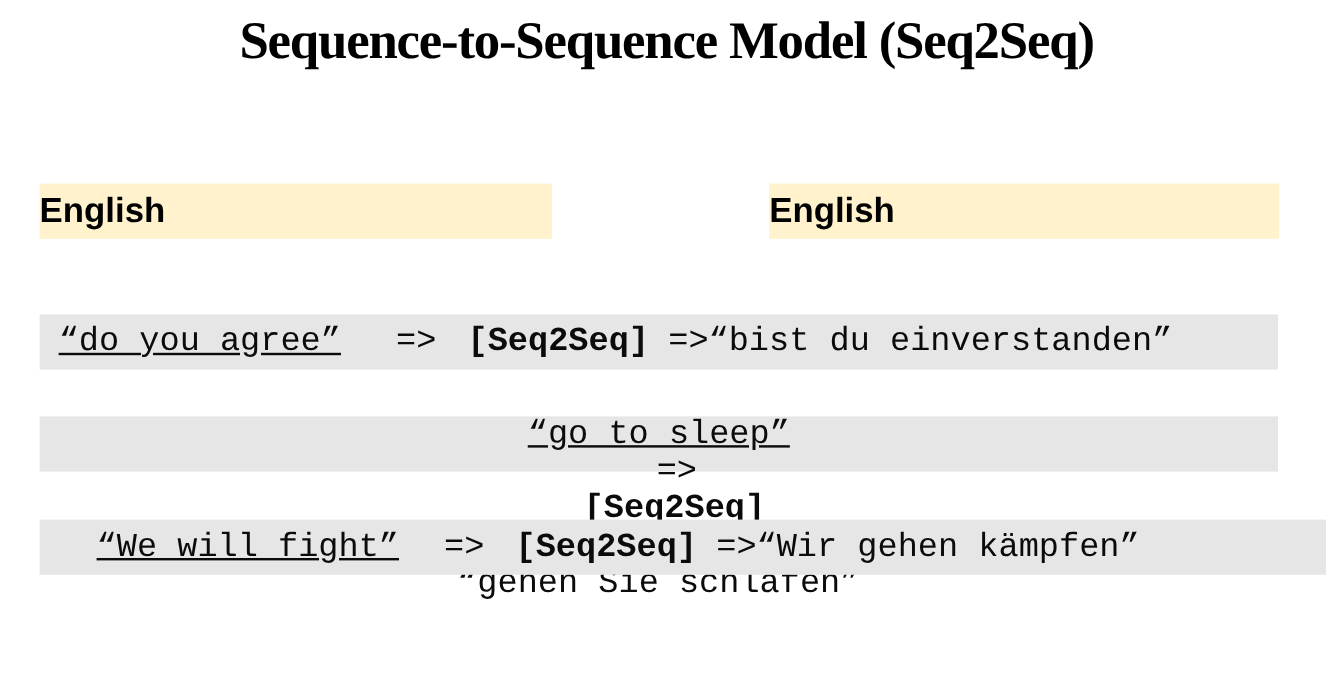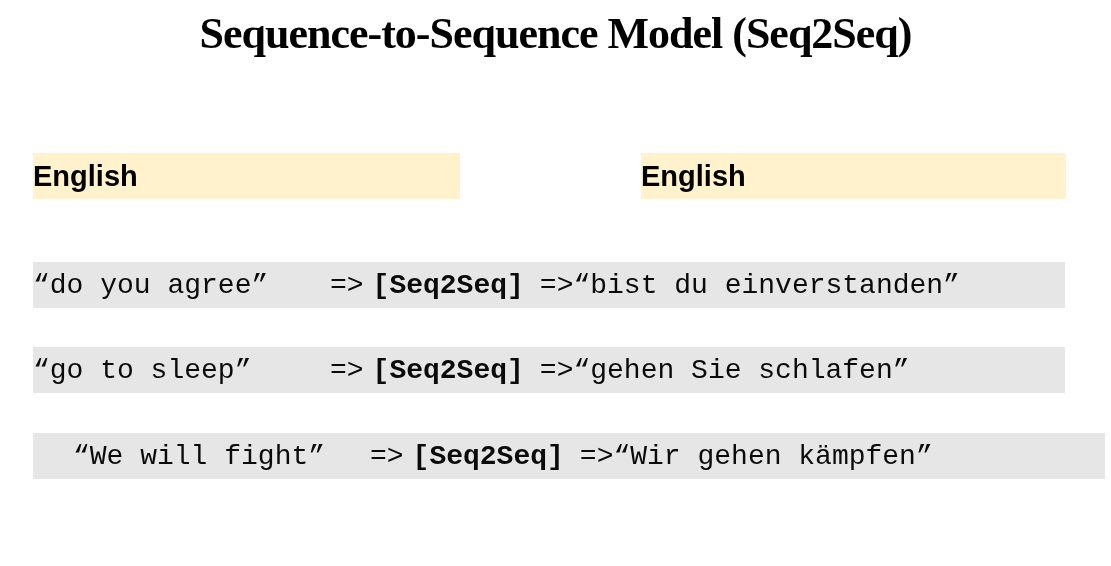--- a/index.html
+++ b/index.html
@@ -50,30 +50,31 @@
     height: 46px;
     background: #E7E6E6;
     display: flex;
     align-items: center;
     font-family: "Liberation Mono", "DejaVu Sans Mono", monospace;
     font-size: 28px;
     color: #0b0b0b;
     white-space: pre;
   }
   .row.r1 { top: 262px; }
-  .row.r2 { top: 347px; }
+  .row.r2 { top: 347px; flex-direction: column; }
   .row.r3 { top: 433px; padding-left: 40px; }
   .cell-en {
     display: inline-block;
     width: 267px;
-    text-align: left;
+    text-align: center;
     flex: 0 0 auto;
+    text-decoration: underline;
   }
   .arrow1 { margin-left: 30px; flex: 0 0 auto; }
-  .model  { margin-left: 9px; font-weight: bold; flex: 0 0 auto; }
+  .model  { margin-left: 26px; font-weight: bold; flex: 0 0 auto; }
   .arrow2 { margin-left: 16px; flex: 0 0 auto; }
   .cell-de { text-align: left; flex: 0 0 auto; }
 </style>
 </head>
 <body>
 
 <div class="slide">
 
   <div class="title">Sequence-to-Sequence Model (Seq2Seq)</div>
 

